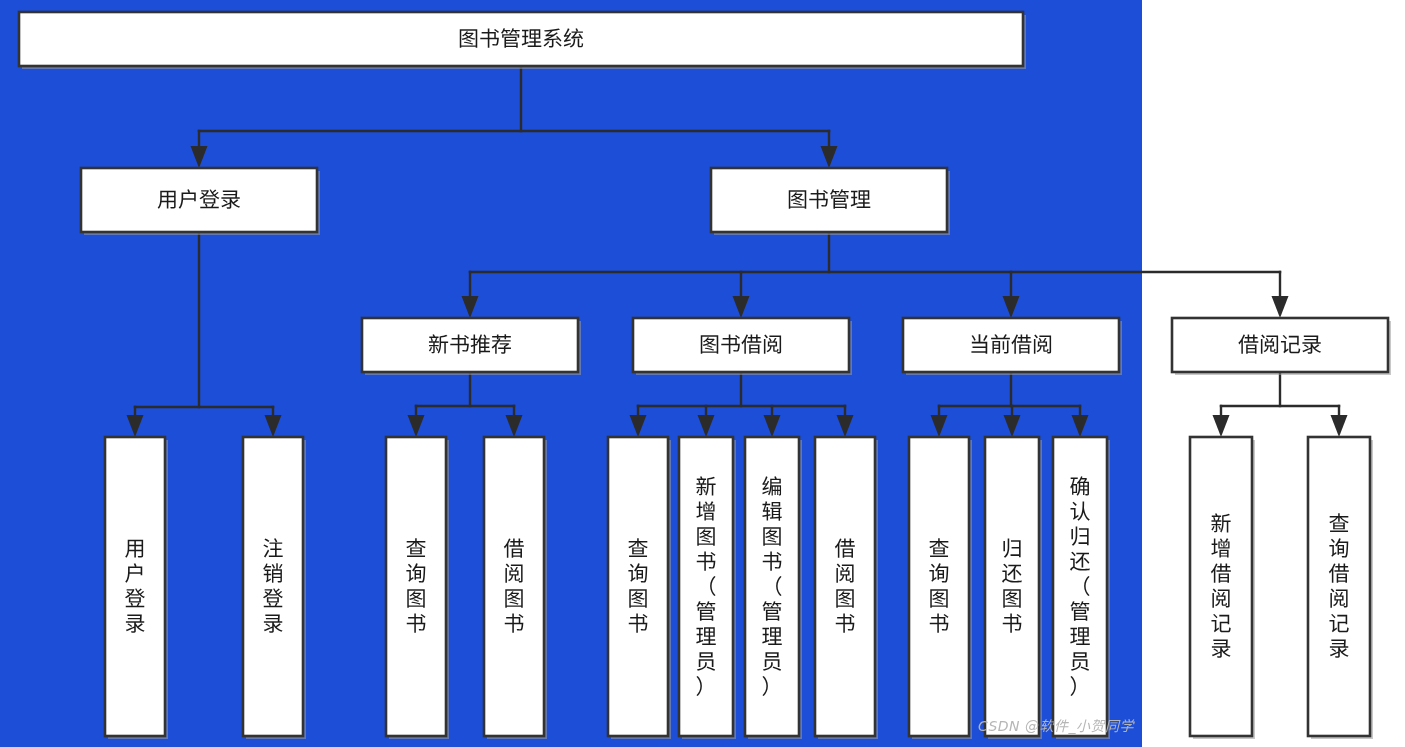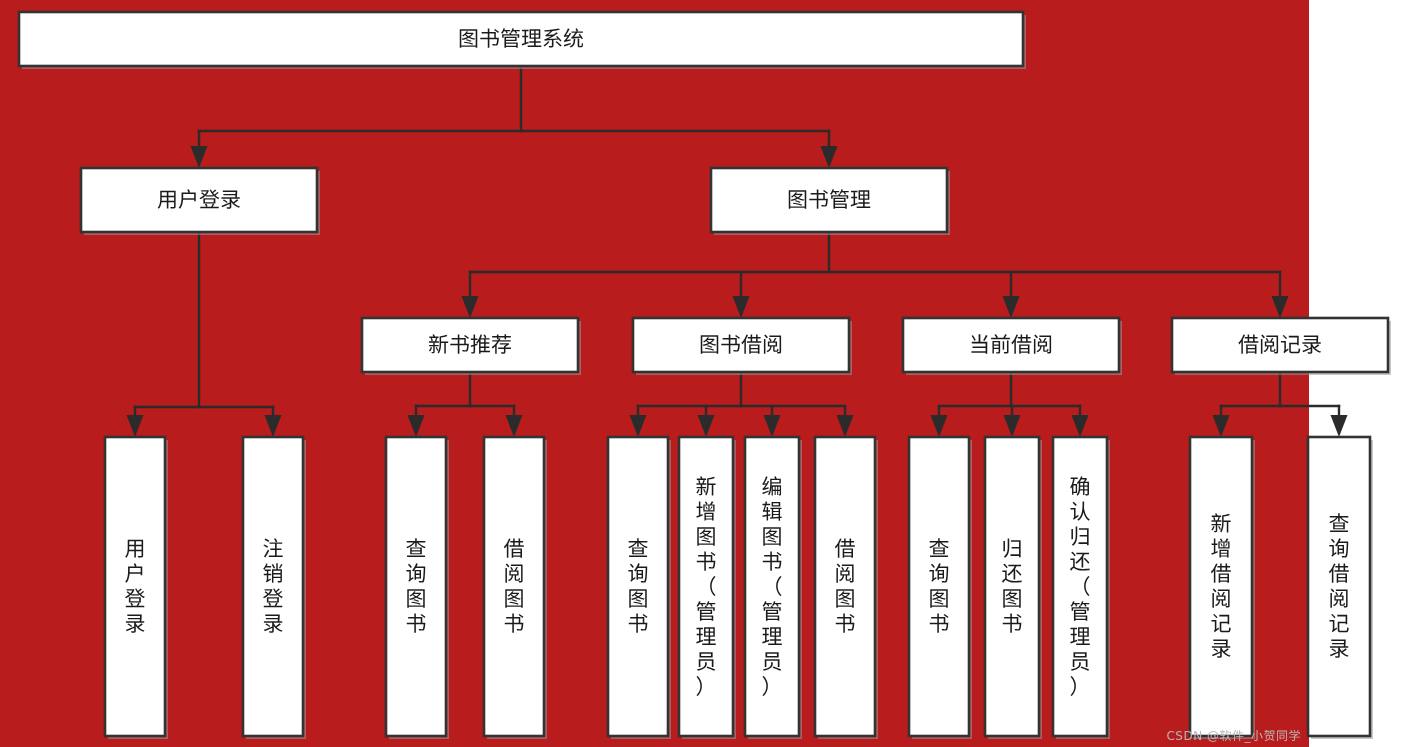--- a/index.html
+++ b/index.html
@@ -9,23 +9,23 @@
     background: #ffffff;
   }
   body {
     width: 1405px;
     height: 747px;
     overflow: hidden;
     font-family: "DejaVu Sans", "Liberation Sans", sans-serif;
   }
   #diagram-root {
     position: relative;
-    width: 1309px;
+    width: 1142px;
     height: 747px;
-    background: #b91c1c;
+    background: #1d4ed8;
   }
   svg#tree-svg {
     position: absolute;
     inset: 0;
     width: 1405px;
     height: 747px;
     display: block;
   }
   .node-box {
     fill: #ffffff;
@@ -54,27 +54,28 @@
   }
   .node-label-v {
     font-family: "DejaVu Sans", "Liberation Sans", sans-serif;
     font-size: 21px;
     fill: #1a1a1a;
     text-anchor: middle;
   }
   .watermark-text {
     position: absolute;
     right: 8px;
-    bottom: 4px;
-    font-family: "DejaVu Sans", "Liberation Sans", sans-serif;
-    font-size: 12px;
+    bottom: 12px;
+    font-family: "DejaVu Sans", "Liberation Sans", sans-serif;
+    font-size: 14px;
     color: #b6b6b6;
     white-space: nowrap;
     letter-spacing: 0.5px;
     user-select: none;
+    font-style: italic;
   }
 </style>
 </head>
 <body>
 
 <div id="diagram-root">
   <svg id="tree-svg" viewBox="0 0 1405 747" xmlns="http://www.w3.org/2000/svg">
     <g id="connector-layer">
         <line x1="521" y1="66" x2="521" y2="131" class="connector"></line>
         <line x1="199" y1="131" x2="829" y2="131" class="connector"></line>

